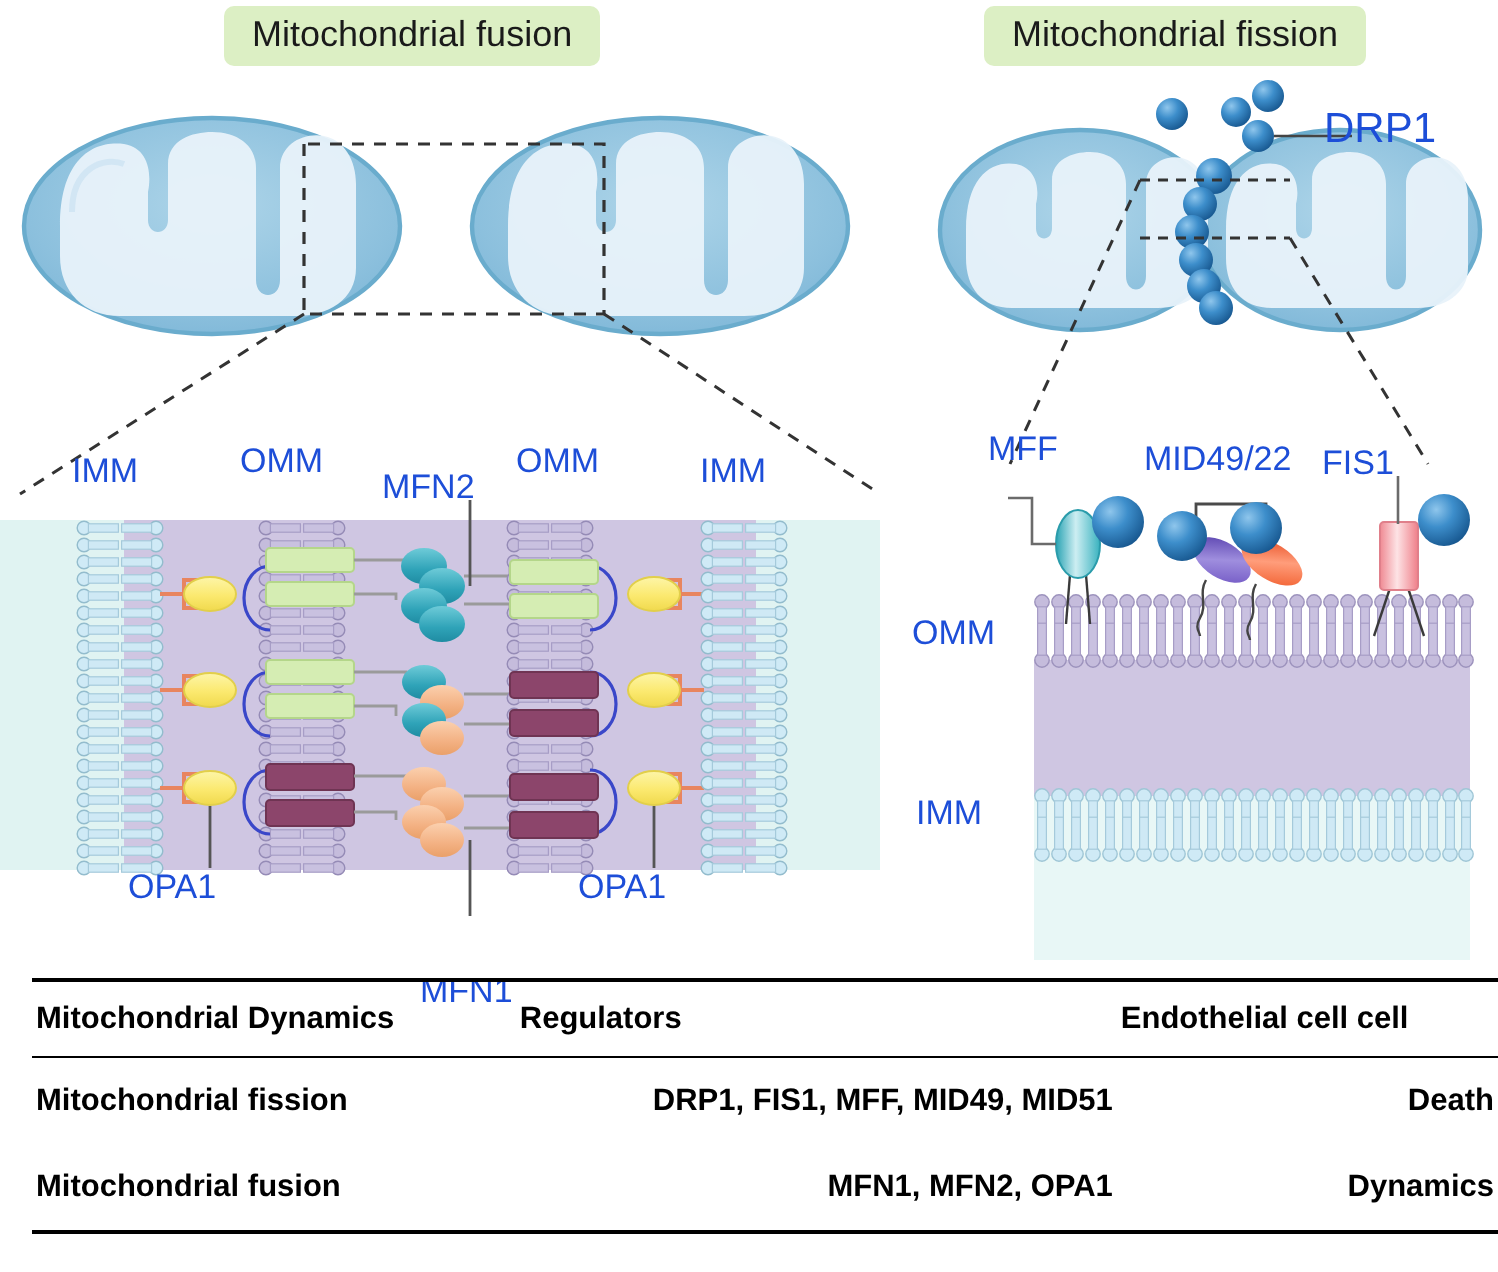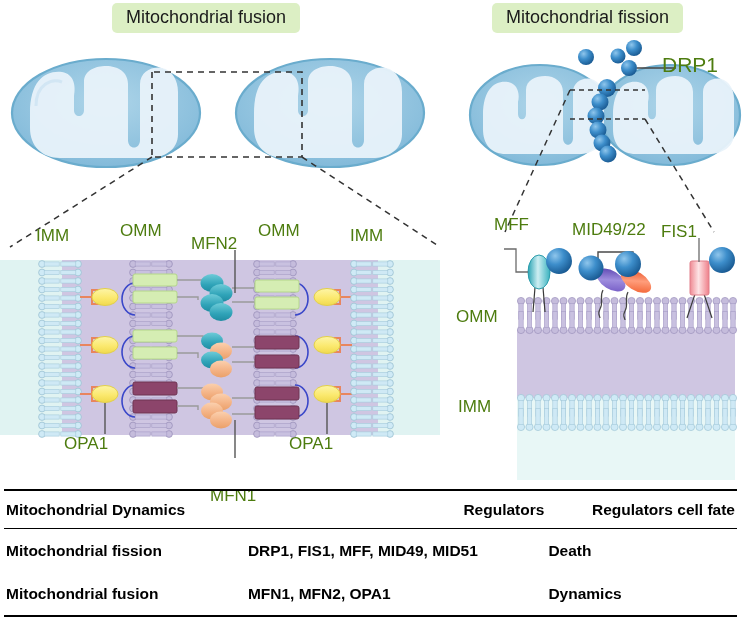--- a/index.html
+++ b/index.html
@@ -26,54 +26,54 @@
     white-space: nowrap;
     line-height: 1.15;
   }
   #badge-fusion  { left: 112px; top: 3px; }
   #badge-fission { left: 492px; top: 3px; }
 
   
   .lbl {
     position: absolute;
     font-size: 17px;
-    color: #4d7c0f;
+    color: #1d4ed8;
     white-space: nowrap;
     line-height: 1;
   }
 
   
   svg.layer {
     position: absolute; left: 0; top: 0;
     width: 749px; height: 636px;
     pointer-events: none;
   }
 
   
   #table-wrap {
     position: absolute;
-    left: 4px; top: 489px;
+    left: 16px; top: 489px;
     width: 733px;
   }
   table.fate {
     width: 100%;
     border-collapse: collapse;
     font-size: 15.5px;
     font-weight: bold;
     color: #000;
   }
   table.fate thead th {
     padding: 10px 2px 9px 2px;
     font-weight: bold;
-    text-align: right;
+    text-align: left;
   }
   table.fate thead th:first-child { text-align: left; padding-left: 2px; }
   table.fate tbody td {
     padding: 13px 2px 12px 2px;
-    text-align: left;
+    text-align: right;
   }
   table.fate tbody td:first-child { text-align: left; padding-left: 2px; }
   .rule-top    { border-top: 2.5px solid #000; }
   .rule-mid    { border-bottom: 1.6px solid #000; }
   .rule-bottom { border-bottom: 2.5px solid #000; }
   .col-a { width: 33%; }
   .col-b { width: 41%; }
   .col-c { width: 26%; }
 </style>
 </head>
@@ -711,21 +711,21 @@
   <div class="lbl" style="left:661px; top:223px;">FIS1</div>
   <div class="lbl" style="left:456px; top:308px;">OMM</div>
   <div class="lbl" style="left:458px; top:398px;">IMM</div>
 
   <div id="table-wrap">
     <table class="fate">
       <thead>
         <tr class="rule-top rule-mid">
           <th class="col-a">Mitochondrial Dynamics</th>
           <th class="col-b">Regulators</th>
-          <th class="col-c">Regulators cell fate</th>
+          <th class="col-c">Endothelial cell cell</th>
         </tr>
       </thead>
       <tbody>
         <tr>
           <td>Mitochondrial fission</td>
           <td>DRP1, FIS1, MFF, MID49, MID51</td>
           <td>Death</td>
         </tr>
         <tr class="rule-bottom">
           <td>Mitochondrial fusion</td>

